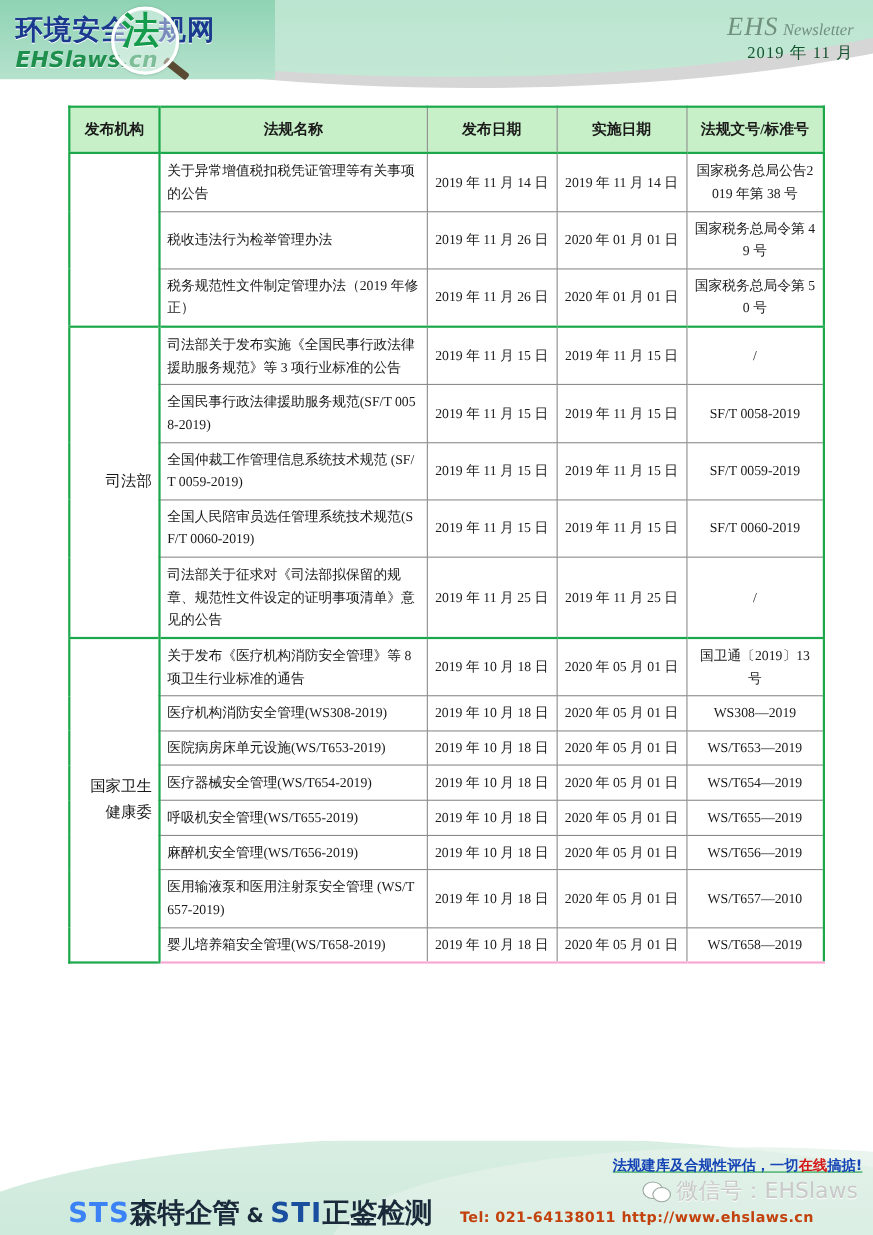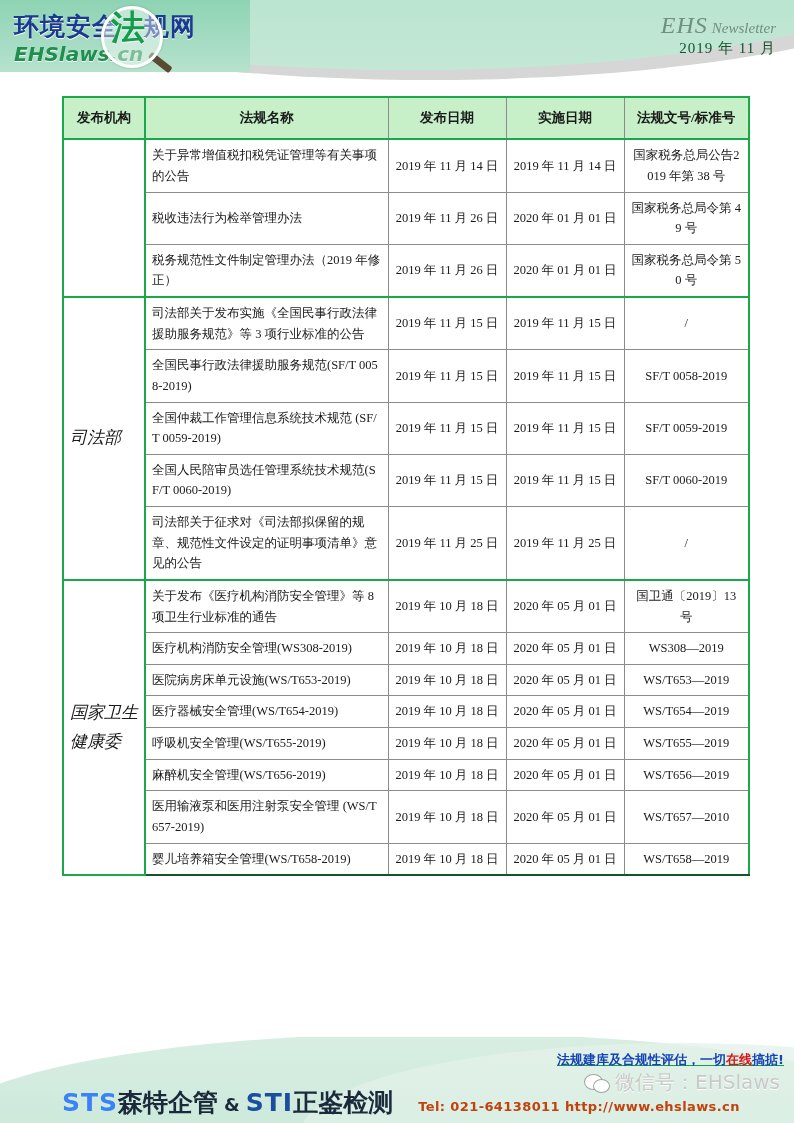--- a/index.html
+++ b/index.html
@@ -156,31 +156,30 @@
   table.reg thead th {
     background: #c8f0c8;
     font-weight: bold;
     text-align: center;
     font-size: 13.5px;
     padding: 9px 4px;
     border-bottom: 2px solid #1aa84a;
   }
   table.reg thead th.c0 { border-right: 2px solid #1aa84a; margin-left: 40px; }
   table.reg tbody td.c0 {
-    text-align: left;
+    text-align: right;
     border-right: 2px solid #1aa84a;
-    font-size: 17px;
-    font-style: italic;
+    font-size: 14px;
   }
   table.reg tbody td.c1 { text-align: left; }
   table.reg tbody td.c2, table.reg tbody td.c3, table.reg tbody td.c4 {
     text-align: center;
   }
   tr.sec-start td { border-top: 2px solid #1aa84a; }
-  tr.last-row td { border-bottom: 2px solid #14532d; }
+  tr.last-row td { border-bottom: 2px solid #f9a8d4; }
 
   .col0 { width: 82px; }
   .col1 { width: 243px; }
   .col2 { width: 118px; }
   .col3 { width: 118px; }
   .col4 { width: 125px; }
 
   
   .footer {
     position: absolute;

